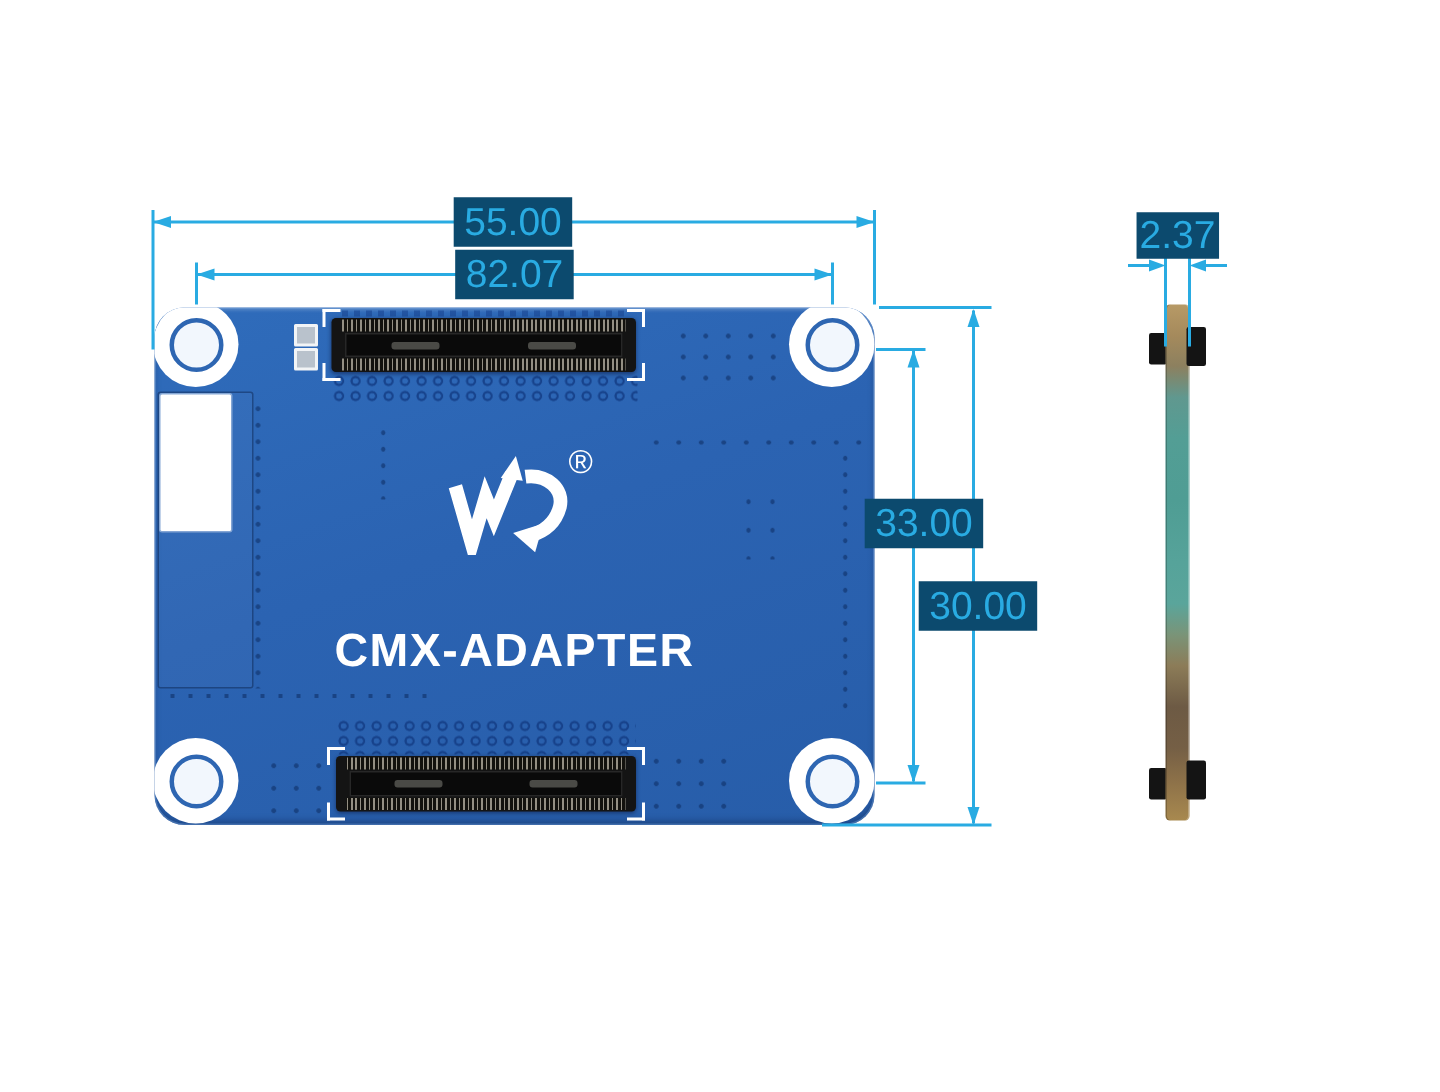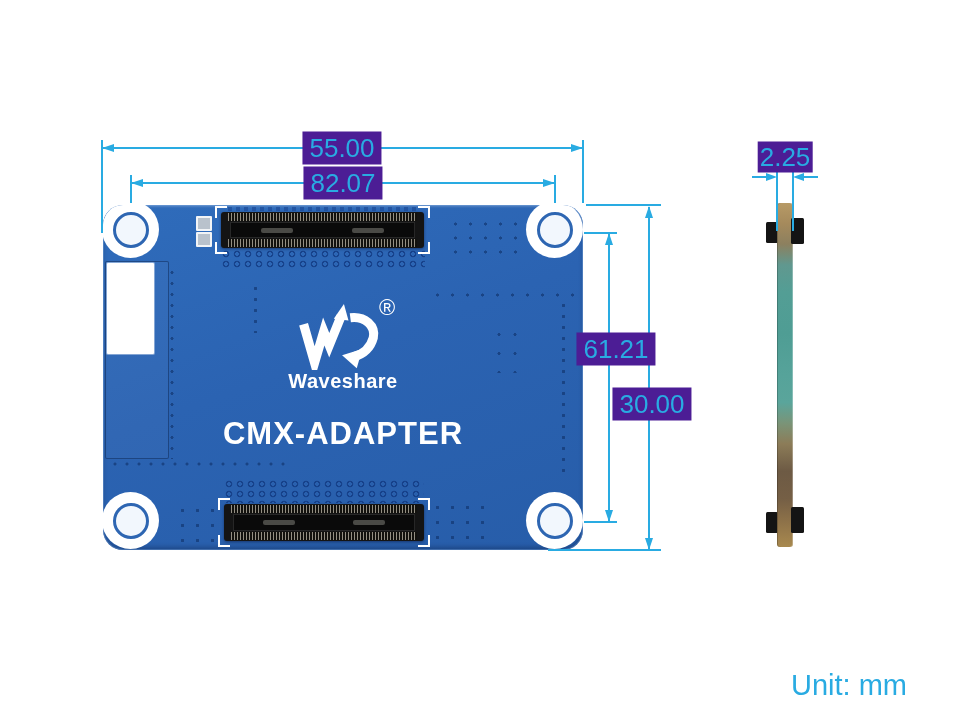--- a/index.html
+++ b/index.html
@@ -71,21 +71,21 @@
   .brand{position:absolute;left:0;right:0;top:165px;text-align:center;color:#fff;
          font-size:20px;font-weight:bold;letter-spacing:.5px;}
   .product{position:absolute;left:0;right:0;top:211px;text-align:center;color:#fff;
            font-size:31px;font-weight:bold;letter-spacing:1px;}
 
   
   .dim-svg{position:absolute;left:0;top:0;z-index:4;}
   .dim-svg line{stroke:#29ABE2;stroke-width:2;}
   .dim-svg polygon{fill:#29ABE2;}
   .dim-label{position:absolute;transform:translate(-50%,-50%);color:#29ABE2;
-             font-size:26px;background:#4c1d95;padding:1px 7px;white-space:nowrap;z-index:6;}
+             font-size:26px;background:#0c4a6e;padding:1px 7px;white-space:nowrap;z-index:6;}
   .lab55{left:342px;top:148px}.lab48{left:343px;top:183px}
   .lab33{left:616px;top:349px}.lab40{left:652px;top:404px}
   .lab160{left:785px;top:157px;padding:0 2px;}
   .unit{position:absolute;left:791px;top:669px;color:#29ABE2;font-size:29px;z-index:6;}
 
   
   .side{position:absolute;left:758px;top:200px;width:52px;height:352px;}
   .side-edge{position:absolute;left:19px;top:3px;width:16px;height:344px;border-radius:3px;
     background:linear-gradient(180deg,
       #b79a66 0%,#a58a5c 6%,#8c805f 12%,#60988f 18%,#539e95 26%,#4f9d94 38%,
@@ -166,21 +166,20 @@
 
     <svg class="logo-svg" viewBox="0 0 100 72">
       <g fill="none" stroke="#ffffff" stroke-width="10" stroke-miterlimit="4">
         <polyline points="7,22 19,64 29,30 35,45 48,13"></polyline>
         <path d="M58,15 C74,13 86,24 83,37 C80,48 72,55 61,58"></path>
       </g>
       <polygon fill="#ffffff" points="40,16 51,0 56,18"></polygon>
       <polygon fill="#ffffff" points="71,49 65,70 49,56"></polygon>
     </svg>
     <span class="regmark">®</span>
-    <div class="brand">Waveshare</div>
     <div class="product">CMX-ADAPTER</div>
   </div>
 
   <div class="side">
     <div class="sblock s-tl"></div>
     <div class="sblock s-bl"></div>
     <div class="side-edge"></div>
     <div class="sblock s-tr"></div>
     <div class="sblock s-br"></div>
   </div>
@@ -219,18 +218,17 @@
       <line x1="800" y1="177" x2="818" y2="177"></line>
       <line x1="777" y1="172" x2="777" y2="231"></line>
       <line x1="793" y1="172" x2="793" y2="231"></line>
       <polygon points="777,177 766,173 766,181"></polygon>
       <polygon points="793,177 804,173 804,181"></polygon>
     </g>
   </svg>
 
   <span class="dim-label lab55">55.00</span>
   <span class="dim-label lab48">82.07</span>
-  <span class="dim-label lab33">61.21</span>
+  <span class="dim-label lab33">33.00</span>
   <span class="dim-label lab40">30.00</span>
-  <span class="dim-label lab160">2.25</span>
-
-  <span class="unit">Unit: mm</span>
+  <span class="dim-label lab160">2.37</span>
+
 </div>
 
 </body></html>

